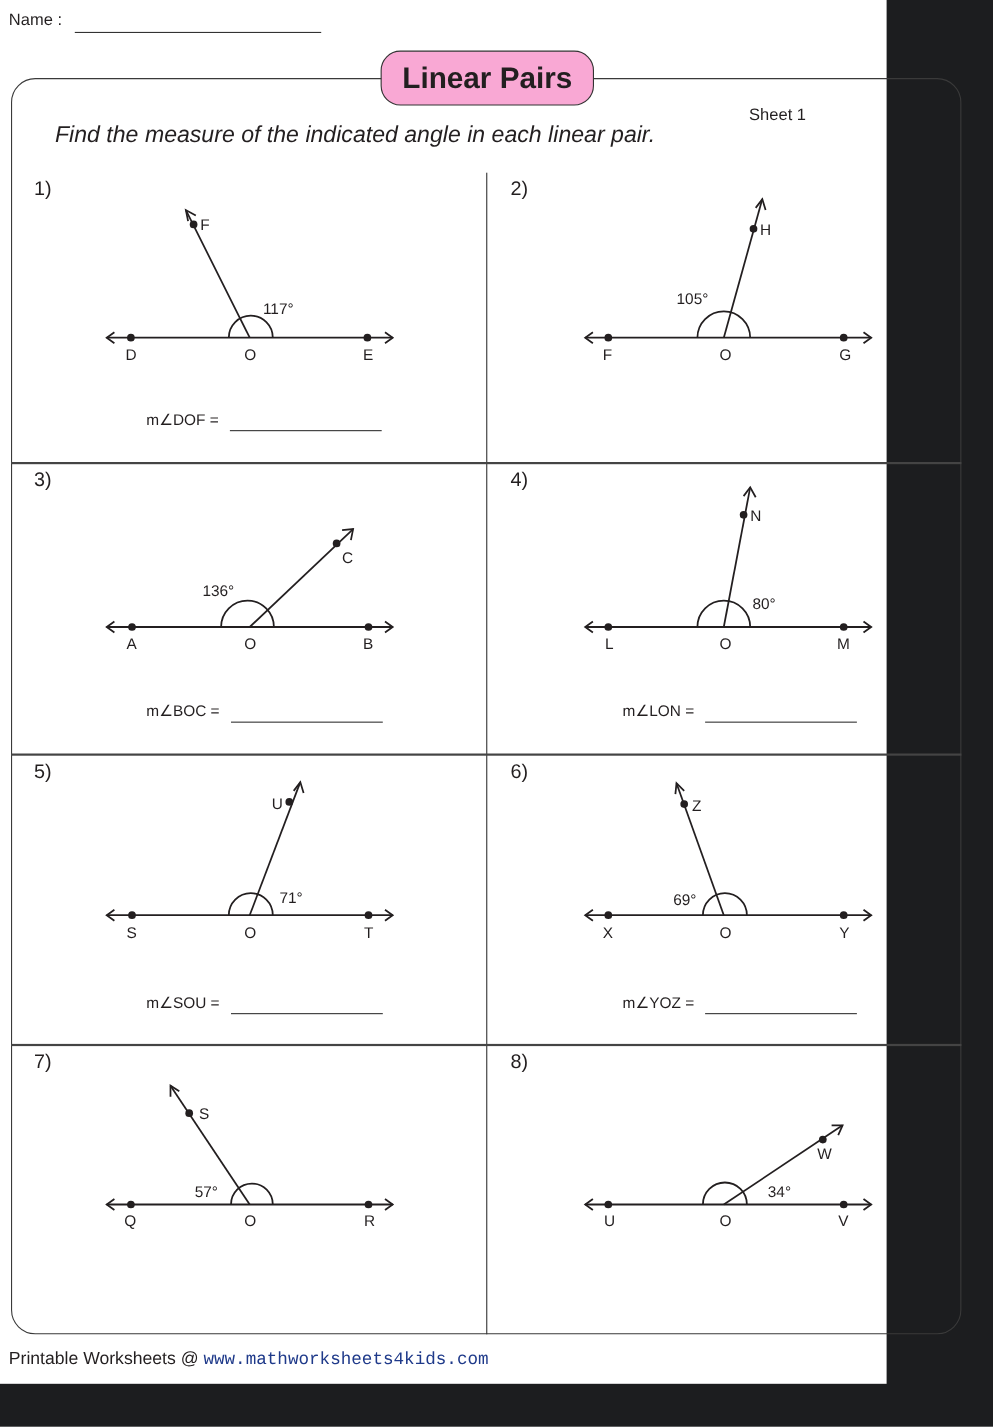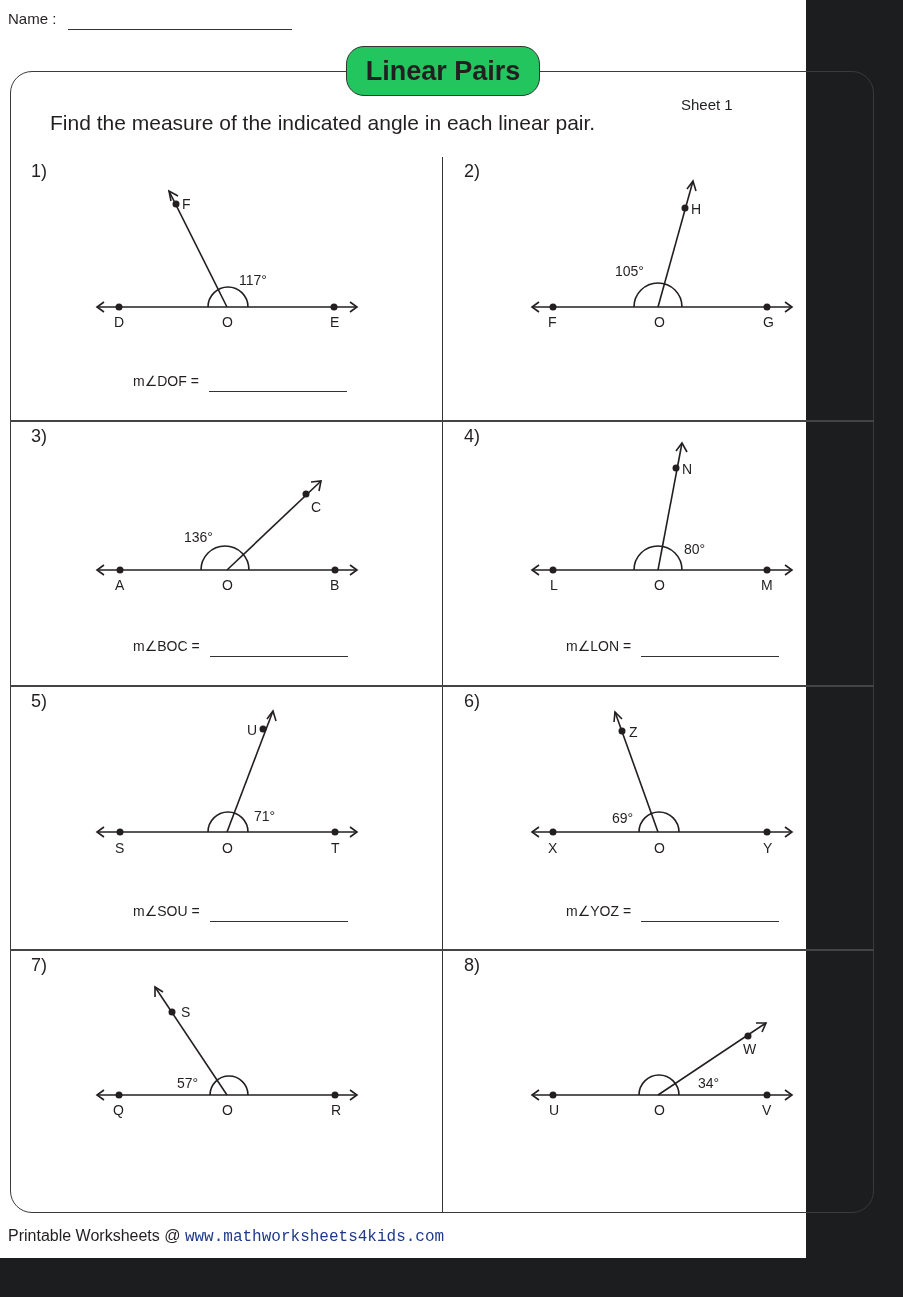--- a/index.html
+++ b/index.html
@@ -4,25 +4,25 @@
 <style>
   html, body { margin:0; padding:0; }
   body { width:903px; height:1297px; background:#1c1d1f; position:relative; overflow:hidden;
          font-family:"Liberation Sans", sans-serif; color:#231f20; }
   .page { position:absolute; left:0; top:0; width:806px; height:1258px; background:#ffffff; }
   .name-row { position:absolute; left:8px; top:10px; font-size:15px; }
   .name-line { position:absolute; left:68px; top:29px; width:224px; border-bottom:1.3px solid #333; }
   .frame { position:absolute; left:10px; top:71px; width:864px; height:1142px;
            border:1.5px solid #3a3a3a; border-radius:22px; box-sizing:border-box; }
   .title-pill { position:absolute; left:346px; top:46px; width:192px; height:48px;
-                border:1.5px solid #333; border-radius:18px; background:#22c55e;
+                border:1.5px solid #333; border-radius:18px; background:#f9a8d4;
                 display:flex; align-items:center; justify-content:center;
                 font-size:27px; font-weight:bold; z-index:2; }
   .sheet { position:absolute; left:681px; top:52px; font-size:15px;margin-top:44px; }
-  .instruction { position:absolute; left:50px; top:111px; font-size:21px; }
+  .instruction { position:absolute; left:50px; top:111px; font-size:21px;font-style:italic; }
   .vline { position:absolute; left:442px; top:157px; width:1.3px; height:1056px; background:#333; }
   .hline { position:absolute; left:10px; width:864px; height:1.5px; background:#444; }
   .cell { position:absolute; width:431px; height:263px; }
   .num { position:absolute; left:20px; top:4px; font-size:18px; }
   .cell svg { position:absolute; left:0; top:0; }
   .answer { position:absolute; top:216px; font-size:14px; white-space:nowrap; }
   .answer .line { display:inline-block; width:138px; border-bottom:1.3px solid #333; margin-left:10px; vertical-align:-6px; }
   .footer { position:absolute; left:8px; top:1227px; font-size:16px; }
   .footer .link { color:#1f3a8a;font-family:Liberation Mono, monospace; }
   .lbl { font-family:"Liberation Sans", sans-serif; font-size:14px; fill:#231f20; }

